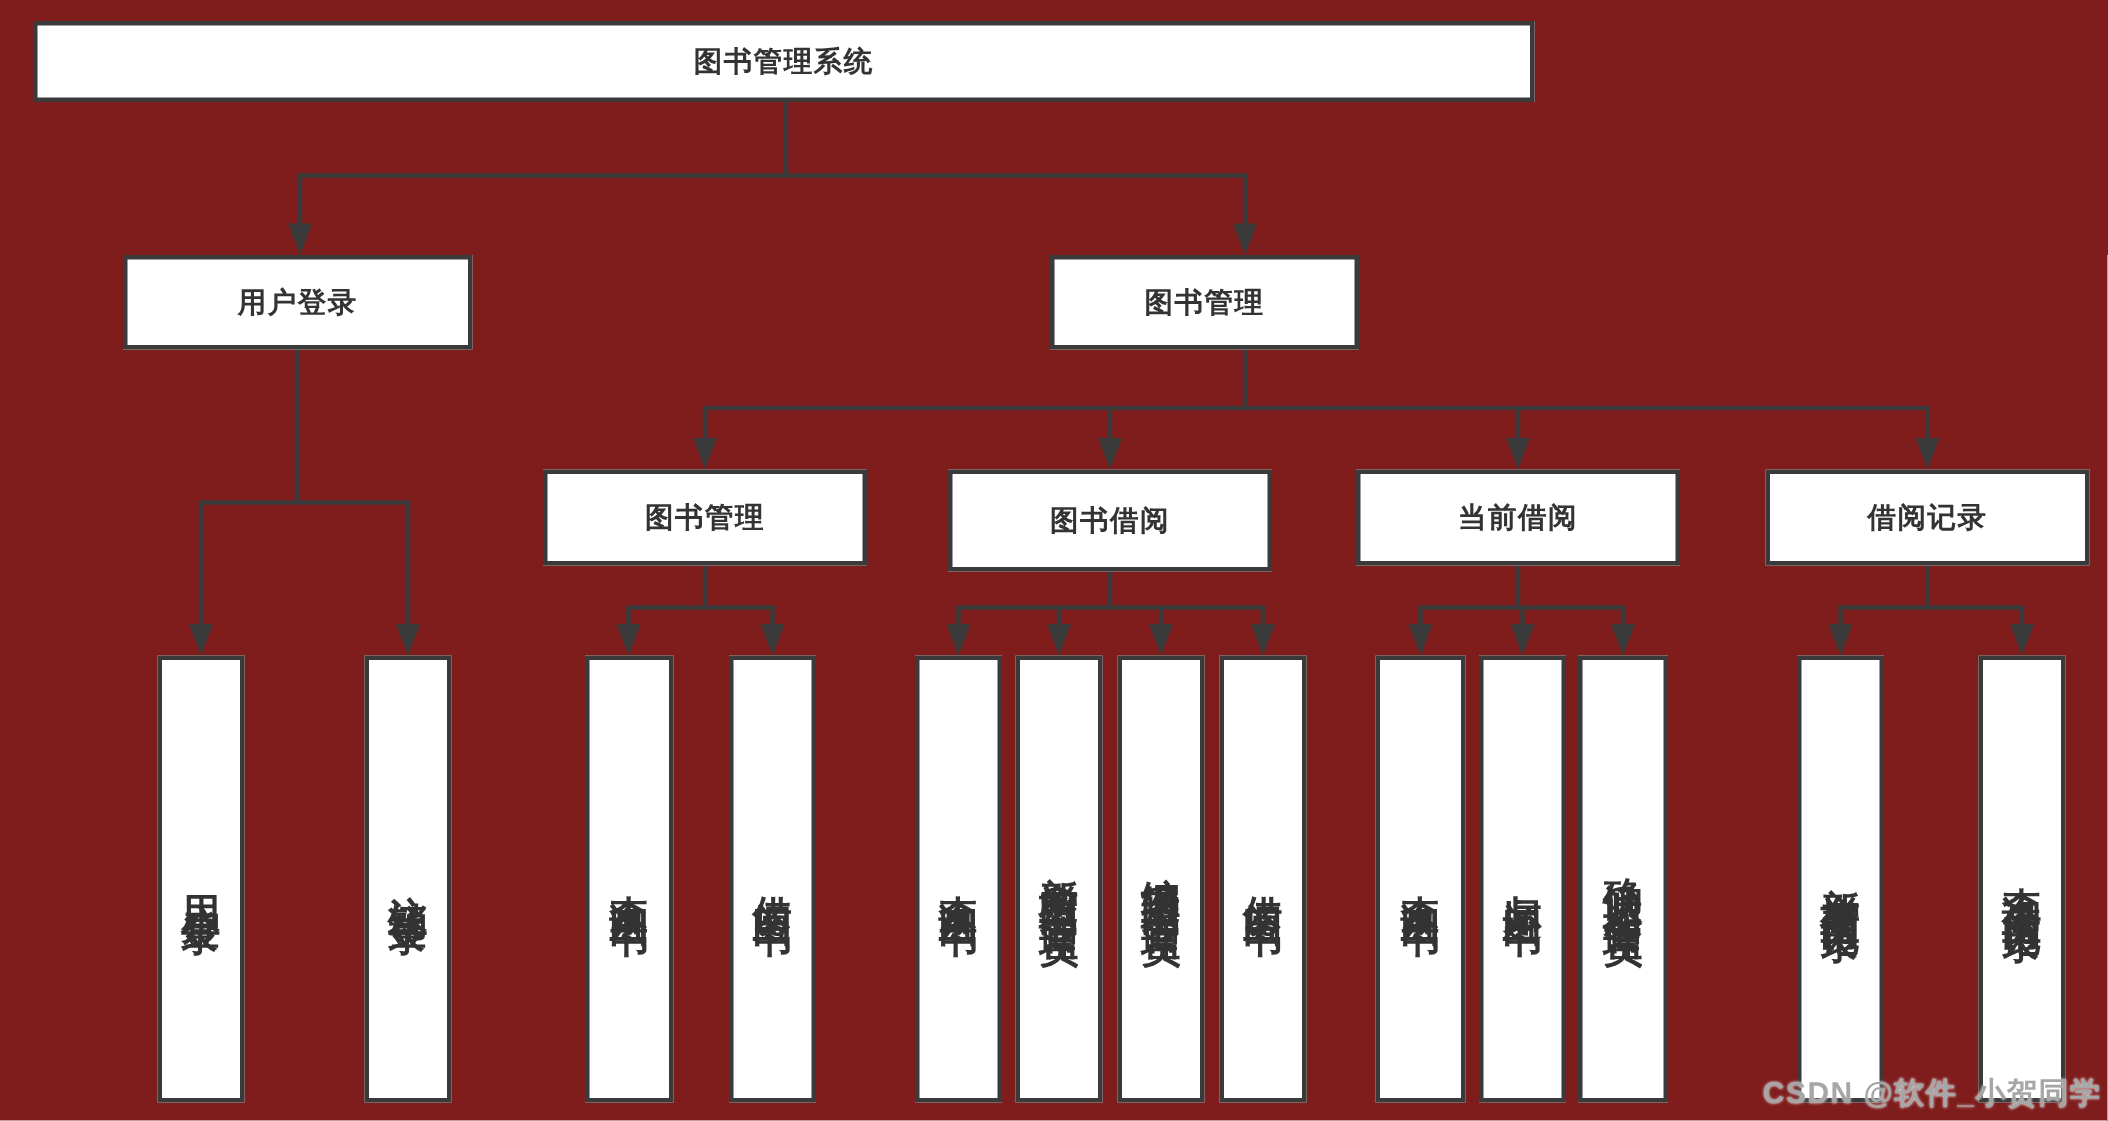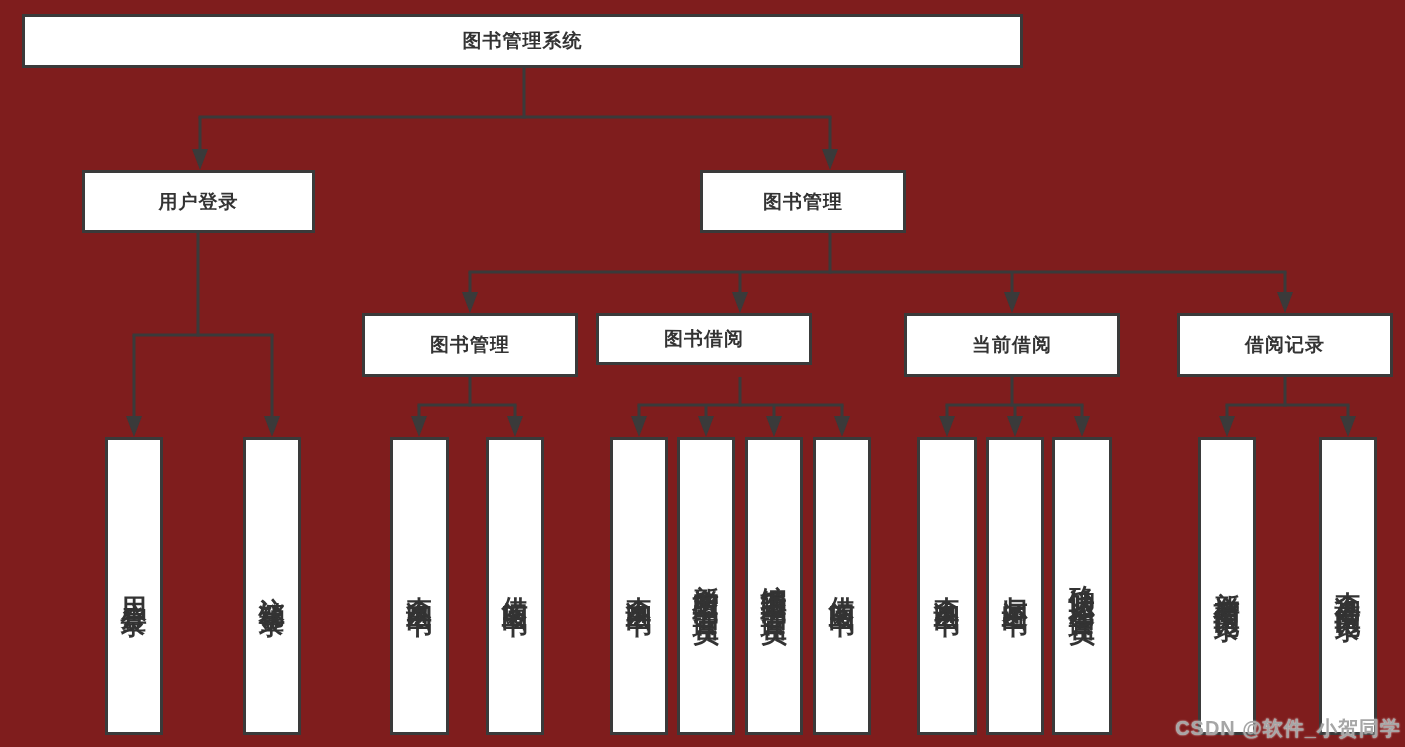--- a/index.html
+++ b/index.html
@@ -143,21 +143,21 @@
   <div class="hbox" style="left:82px;top:170px;width:233px;height:63px">
     <span>用户登录</span>
   </div>
   <div class="hbox" style="left:700px;top:170px;width:206px;height:63px">
     <span>图书管理</span>
   </div>
 
   <div class="hbox" style="left:362px;top:313px;width:216px;height:64px">
     <span>图书管理</span>
   </div>
-  <div class="hbox" style="left:596px;top:313px;width:216px;height:52px">
+  <div class="hbox" style="left:632px;top:313px;width:216px;height:68px">
     <span>图书借阅</span>
   </div>
   <div class="hbox" style="left:1177px;top:313px;width:216px;height:64px">
     <span>借阅记录</span>
   </div>
   <div class="hbox" style="left:904px;top:313px;width:216px;height:64px">
     <span>当前借阅</span>
   </div>
 
   <div class="vbox" style="left:105px;width:58px">

